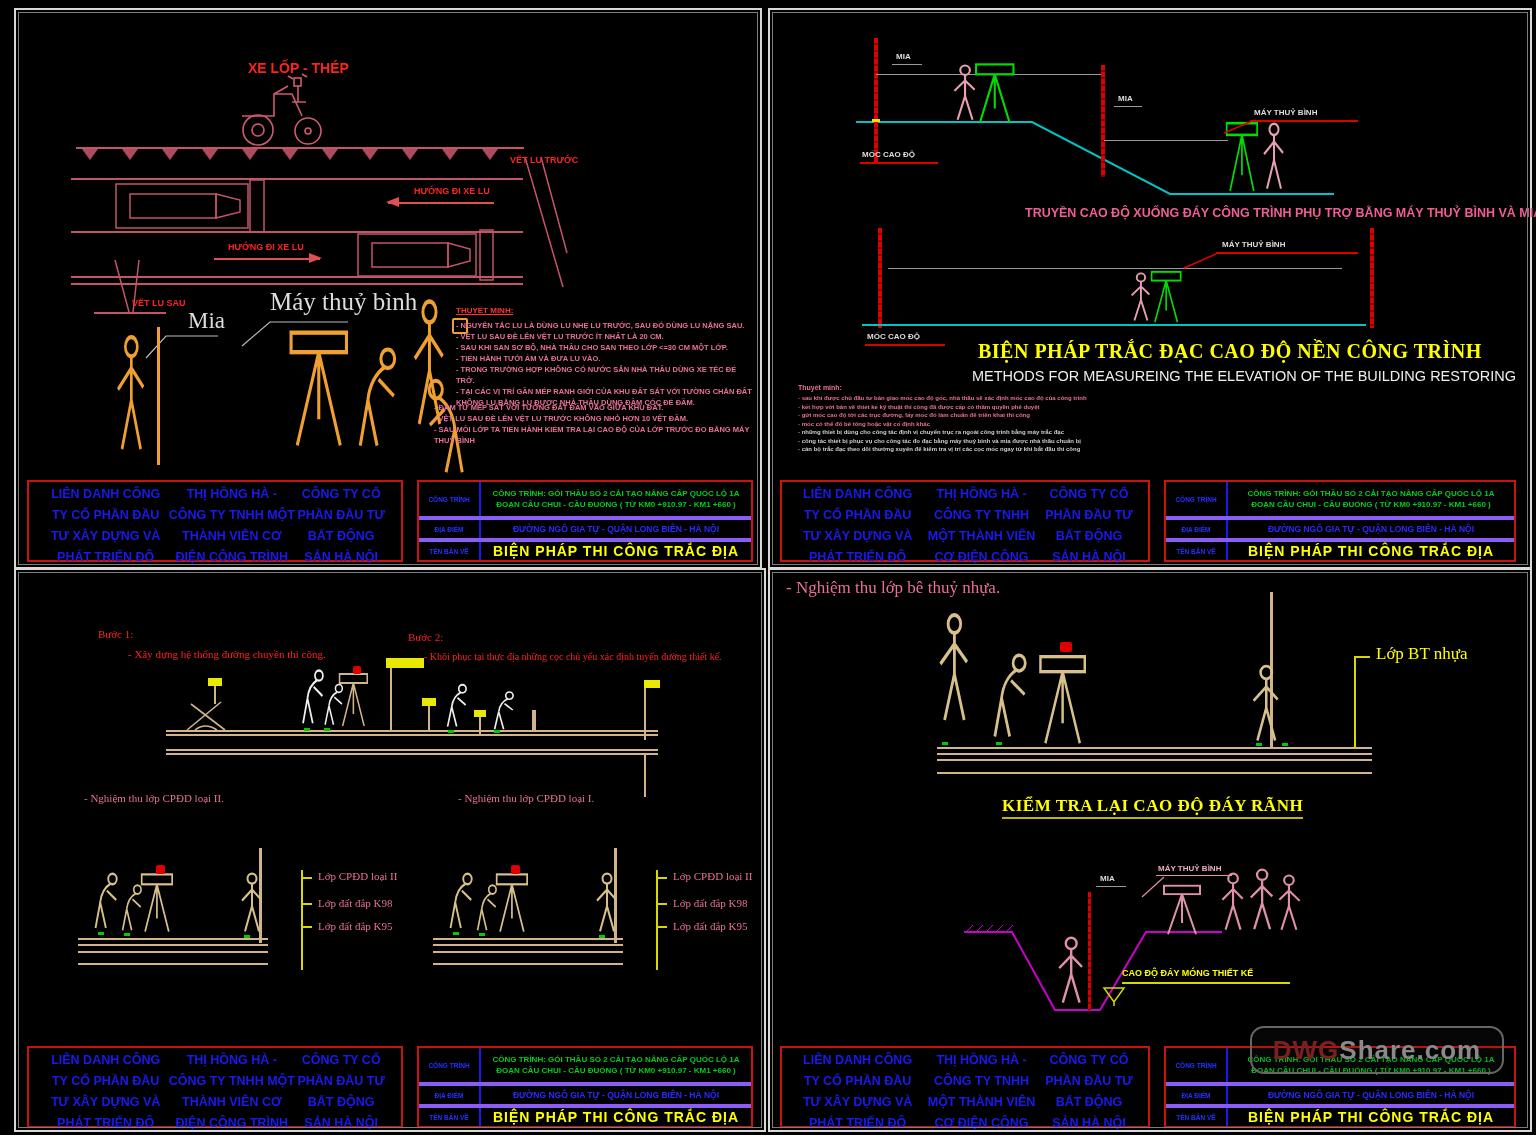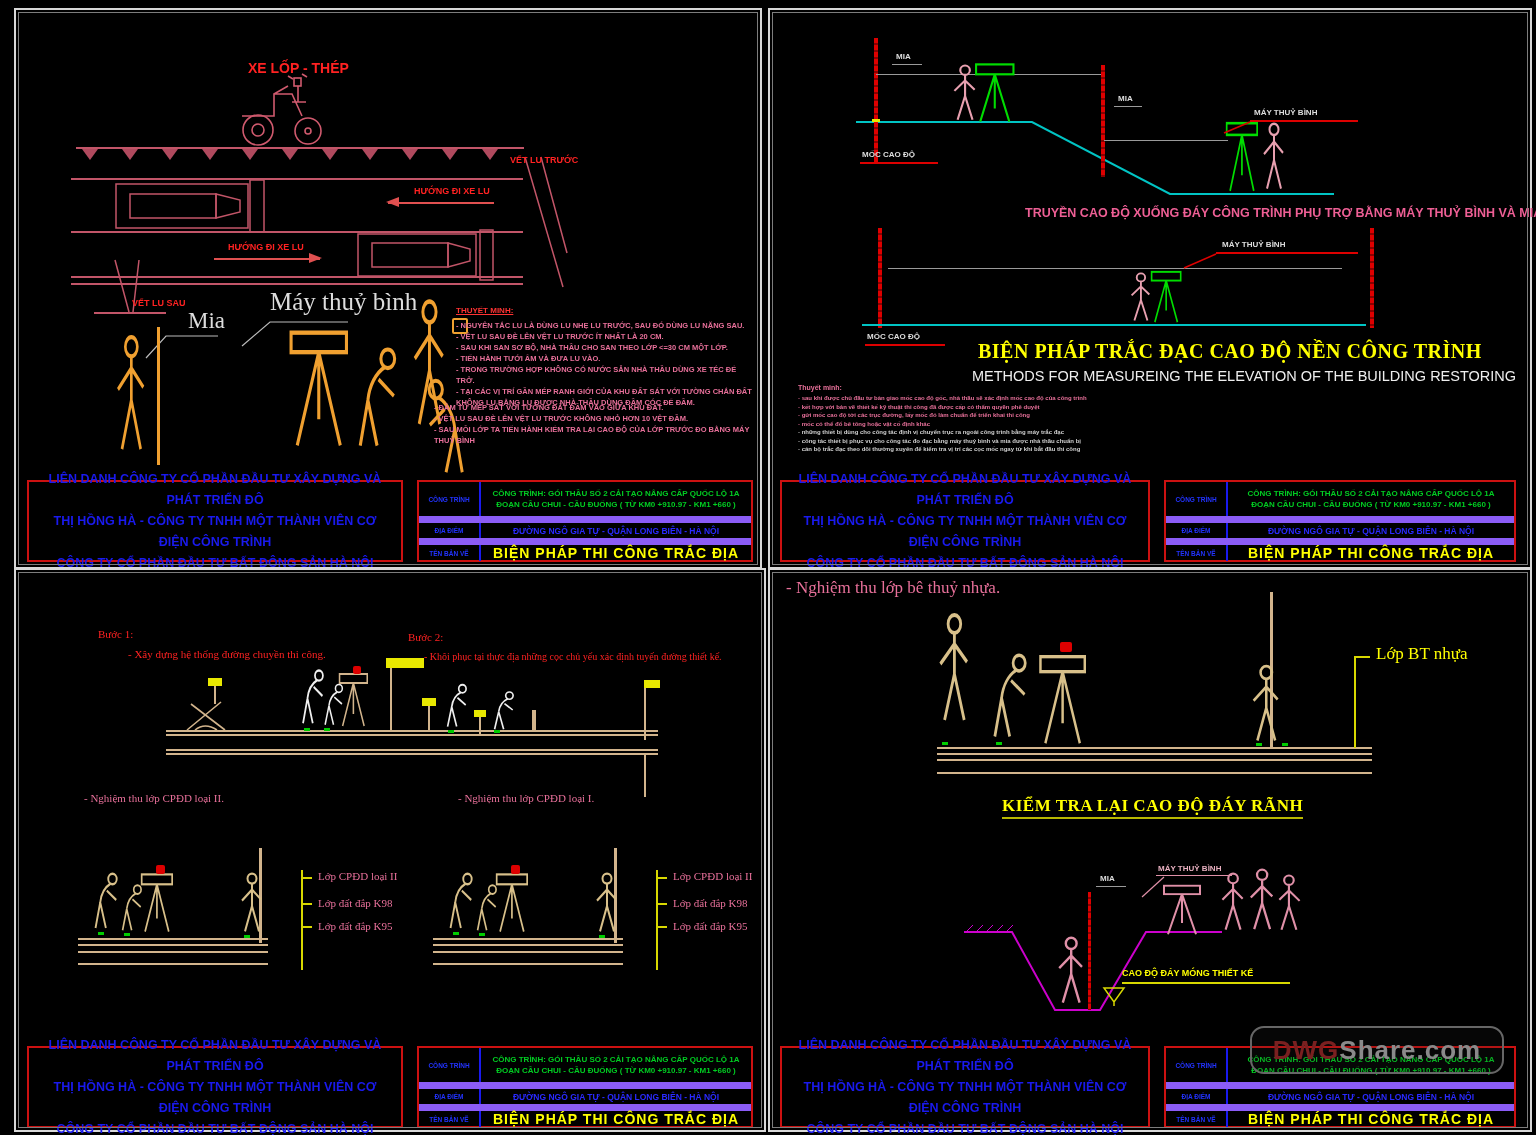--- a/index.html
+++ b/index.html
@@ -23,23 +23,23 @@
   .tri-row{position:absolute;display:flex}
   .tri{width:0;height:0;border-left:8px solid transparent;border-right:8px solid transparent;border-top:11px solid #b04a5e;margin-right:24px}
   .nt{position:absolute}
   .nt .t{color:#f33;font-weight:bold;font-size:8px;text-decoration:underline;margin-bottom:5px}
   .nt .l{color:#e8709a;font-size:7.5px;line-height:11px;font-weight:bold}
   .nt.tiny .t{color:#e8709a;font-size:7px;margin-bottom:3px;text-decoration:none}
   .nt.tiny .l{font-size:6px;line-height:8.5px}
   .nt.tiny .lw{color:#cfcfcf;font-size:6px;line-height:8.5px;font-weight:bold}
   .ul{border-bottom:2px solid #b8b800;padding-bottom:1px}
   .tb{position:absolute;display:flex;gap:14px}
-  .tb-co{border:2px solid #c11;display:flex;flex-direction:column;justify-content:center;text-align:center;color:#1a1aee;font-weight:bold;font-size:12.5px;line-height:21px;padding:2px 14px;box-sizing:border-box}
+  .tb-co{border:2px solid #c11;display:flex;flex-direction:row;justify-content:center;text-align:center;color:#1a1aee;font-weight:bold;font-size:12.5px;line-height:21px;padding:2px 14px;box-sizing:border-box}
   .tb-rt{border:2px solid #c11;display:grid;grid-template-rows:34px 22px 1fr;box-sizing:border-box}
-  .tb-row{display:grid;grid-template-columns:62px 1fr;border-top:7px solid #8b5cf6}
+  .tb-row{display:grid;grid-template-columns:62px 1fr;border-top:4px solid #8b5cf6}
   .tb-row.first{border-top:none}
   .tb-lab{border-right:2px solid #1a1aee;color:#2233ff;font-size:6.5px;font-weight:bold;display:flex;align-items:center;justify-content:center}
   .tb-val{display:flex;flex-direction:column;align-items:center;justify-content:center;text-align:center;font-weight:bold}
   .g{color:#00cc22;font-size:8px;line-height:11px}
   .bl2{color:#2a2aff;font-size:8.5px}
   .y2{color:#ffff00;font-size:14px;letter-spacing:1px}
   .wm{position:absolute;border:2px solid #666;border-radius:14px;display:flex;align-items:center;justify-content:center;font-weight:bold;font-size:26px;letter-spacing:1px;z-index:6;background:rgba(40,40,40,.15);white-space:nowrap}
   .wm .p1{color:#7a2020}.wm .p2{color:#8a8a8a}
 </style>
 </head>

